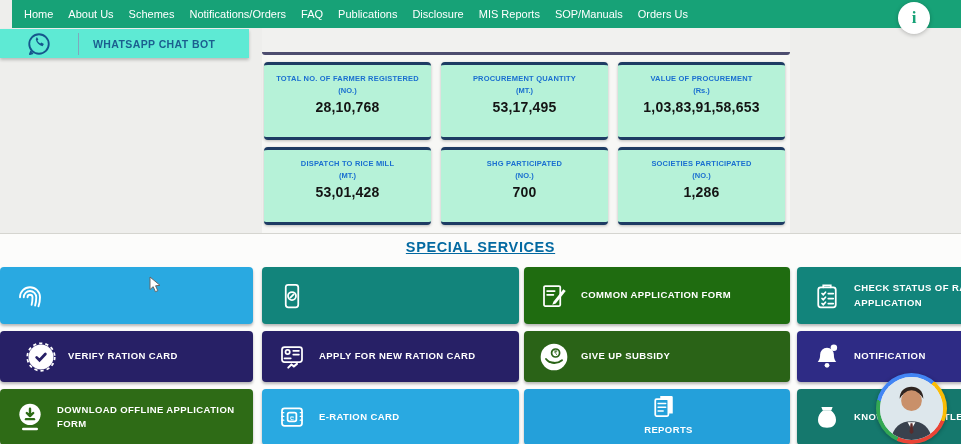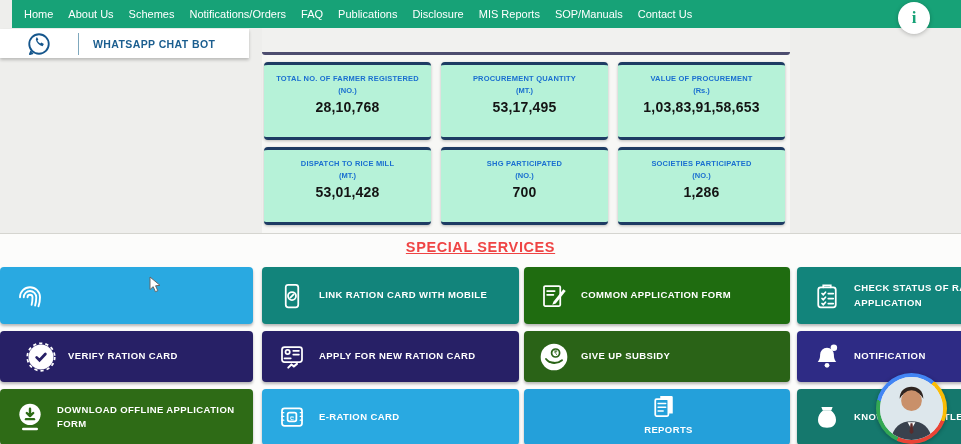--- a/index.html
+++ b/index.html
@@ -28,21 +28,21 @@
     background:#ffffff;border-radius:50%;
     display:flex;align-items:center;justify-content:center;
     box-shadow:0 1px 4px rgba(0,0,0,.25);
     z-index:6;cursor:pointer;
     color:#17a277;font-size:17px;font-weight:700;
     font-family:"Liberation Serif", serif;
   }
   
   .wa-widget{
     position:absolute;left:0;top:29px;width:249px;height:29px;
-    background:#ffffff;
+    background:#5eead4;
     display:flex;align-items:center;
     box-shadow:0 2px 3px rgba(0,0,0,.22);
     z-index:4;cursor:pointer;
   }
   .wa-icon-box{width:78px;display:flex;justify-content:center;align-items:center;}
   .wa-divider{width:1px;height:22px;background:#7fa8bd;}
   .wa-label{
     margin-left:14px;color:#1b5e8f;font-size:10.5px;font-weight:700;
     letter-spacing:.4px;white-space:nowrap;
   }
@@ -73,21 +73,21 @@
   .card-pos-3{left:2px;top:119px;}
   .card-pos-4{left:179px;top:119px;}
   .card-pos-5{left:356px;top:119px;}
   
   .services-section{
     position:absolute;left:0;top:233px;width:961px;height:211px;
     background:#fcfcfb;border-top:1px solid #d5d5d0;
   }
   .services-heading{
     position:absolute;left:0;top:5px;width:961px;text-align:center;
-    color:#ef4444;font-size:14.5px;font-weight:700;
+    color:#0369a1;font-size:14.5px;font-weight:700;
     letter-spacing:.6px;text-decoration:underline;
   }
   .tile{
     position:absolute;border-radius:4px;
     display:flex;align-items:center;
     padding-left:13px;box-sizing:border-box;
     color:#ffffff;cursor:pointer;
     box-shadow:0 2px 3px rgba(0,0,0,.28);
   }
   .tile .icon{width:34px;height:34px;flex:0 0 34px;display:flex;align-items:center;justify-content:center;}
@@ -128,21 +128,21 @@
 <div class="navbar">
   <a class="nav-item">Home</a>
   <a class="nav-item">About Us</a>
   <a class="nav-item">Schemes</a>
   <a class="nav-item">Notifications/Orders</a>
   <a class="nav-item">FAQ</a>
   <a class="nav-item">Publications</a>
   <a class="nav-item">Disclosure</a>
   <a class="nav-item">MIS Reports</a>
   <a class="nav-item">SOP/Manuals</a>
-  <a class="nav-item">Contact Us</a>
+  <a class="nav-item">Orders Us</a>
 </div>
 
 <div class="info-fab">
   <span>i</span>
 </div>
 
 <div class="wa-widget">
   <span class="wa-icon-box">
     <svg width="26" height="26" viewBox="0 0 24 24">
       <circle cx="12" cy="12" r="9" fill="none" stroke="#15568c" stroke-width="1.7"></circle>
@@ -202,21 +202,20 @@
     </span>
   </div>
   <div class="tile r0 c1" style="background: rgb(18, 132, 123);">
     <span class="icon">
       <svg width="30" height="30" viewBox="0 0 24 24" fill="none" stroke="#fff" stroke-width="1.4" stroke-linecap="round">
         <rect x="7" y="3" width="10" height="18" rx="2"></rect>
         <circle cx="12" cy="12" r="3.2"></circle>
         <path d="M10.7 13.3l2.6-2.6"></path>
       </svg>
     </span>
-    <span class="tile-label w185">LINK RATION CARD WITH MOBILE</span>
   </div>
   <div class="tile r0 c2" style="background: rgb(31, 108, 16);">
     <span class="icon">
       <svg width="30" height="30" viewBox="0 0 24 24" fill="none" stroke="#fff" stroke-width="1.4" stroke-linecap="round">
         <rect x="4" y="4" width="13" height="16" rx="1"></rect>
         <path d="M6.5 8h6M6.5 11h5"></path>
         <path d="M11.5 16.5 19.5 6.5l1.9 1.5-8 10-2.8 1z" fill="#fff" stroke="none"></path>
       </svg>
     </span>
     <span class="tile-label w185">COMMON APPLICATION FORM</span>

